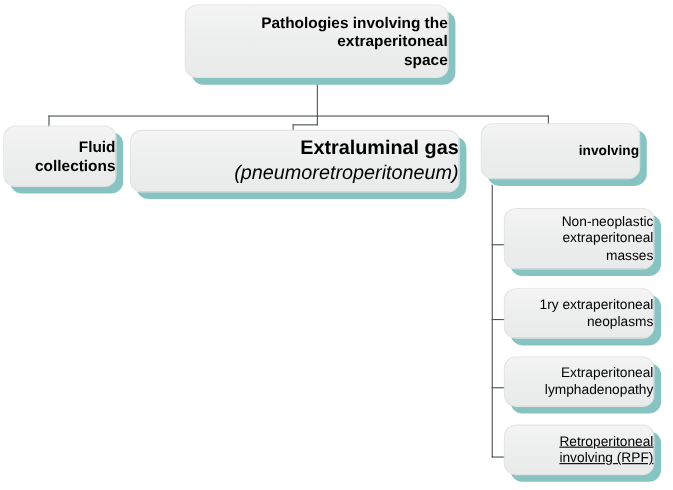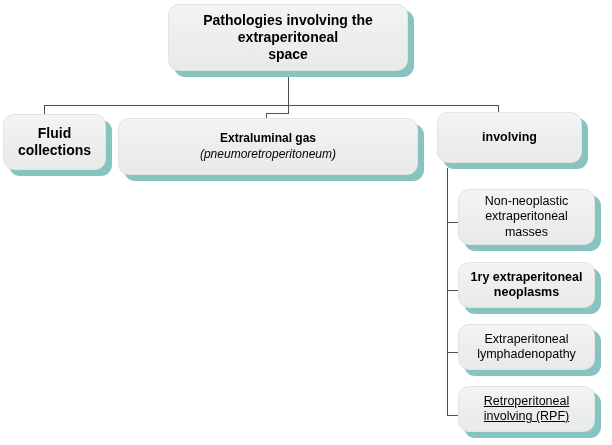--- a/index.html
+++ b/index.html
@@ -23,21 +23,21 @@
   
   .node {
     position: absolute;
     box-sizing: border-box;
     background: #f1f1f1;
     background: linear-gradient(180deg, #f4f4f4 0%, #eceded 55%, #e9eaea 100%);
     border-radius: 11px;
     border: 1px solid #e2e3e3;
     display: flex;
     flex-direction: column;
-    align-items: center;
+    align-items: flex-end;
     justify-content: center;
     text-align: center;
     color: #000000;
     line-height: 1.22;
     z-index: 3;
   }
   
   .shadow {
     position: absolute;
     background: #87c3c1;
@@ -103,36 +103,36 @@
     <span class="line">Pathologies involving the</span>
     <span class="line">extraperitoneal</span>
     <span class="line">space</span>
   </div>
 
   <div class="node bold" style="left:3px; top:114px; width:103px; height:56px; font-size:14px;">
     <span class="line">Fluid</span>
     <span class="line">collections</span>
   </div>
 
-  <div class="node bold" style="left:118px; top:118px; width:300px; height:57px; font-size:12px;">
+  <div class="node bold" style="left:118px; top:118px; width:300px; height:57px; font-size:18px;">
     <span class="line">Extraluminal gas</span>
     <span class="line sub">(pneumoretroperitoneum)</span>
   </div>
 
   <div class="node bold" style="left:437px; top:112px; width:145px; height:51px; font-size:12.5px;">
     <span class="line">involving</span>
   </div>
 
   <div class="node" style="left:458px; top:189px; width:137px; height:56px; font-size:12.5px;">
     <span class="line">Non-neoplastic</span>
     <span class="line">extraperitoneal</span>
     <span class="line">masses</span>
   </div>
 
-  <div class="node" style="left:458px; top:262px; width:137px; height:46px; font-size:12.5px;font-weight:bold;">
+  <div class="node" style="left:458px; top:262px; width:137px; height:46px; font-size:12.5px;">
     <span class="line">1ry extraperitoneal</span>
     <span class="line">neoplasms</span>
   </div>
 
   <div class="node" style="left:458px; top:324px; width:137px; height:46px; font-size:12.5px;">
     <span class="line">Extraperitoneal</span>
     <span class="line">lymphadenopathy</span>
   </div>
 
   <div class="node" style="left:458px; top:386px; width:137px; height:46px; font-size:12.5px;text-decoration:underline;">

